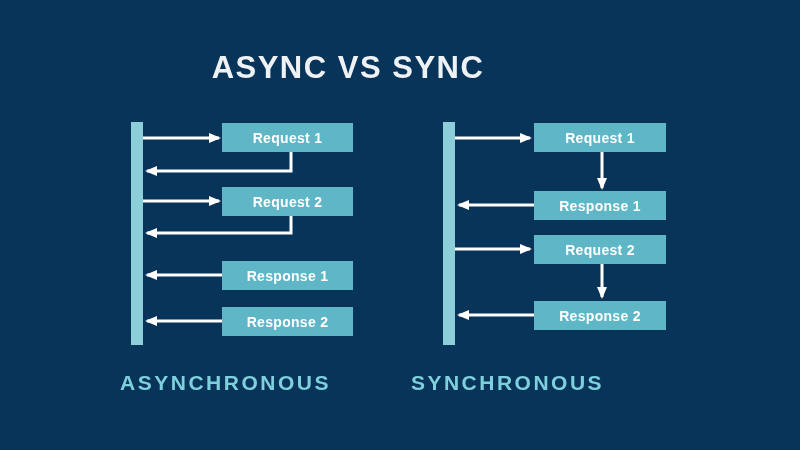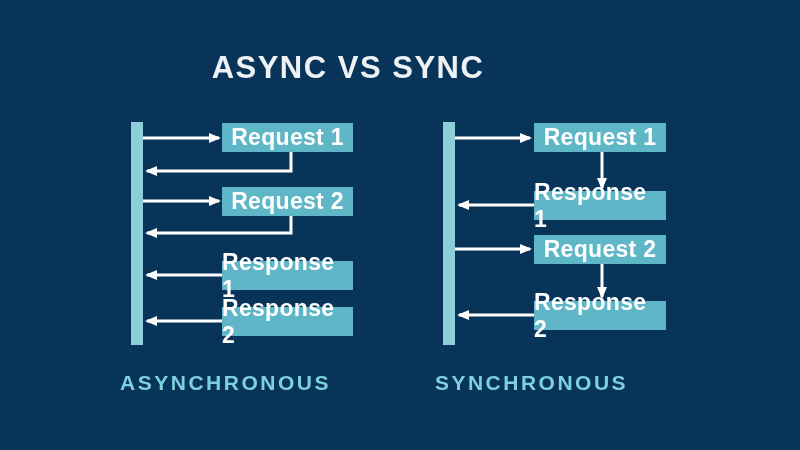--- a/index.html
+++ b/index.html
@@ -41,41 +41,41 @@
     background: #8ccfd9;
   }
   .lifeline.async { left: 131px; }
   .lifeline.sync  { left: 443px; }
   .node {
     position: absolute;
     width: 131px;
     height: 29px;
     background: #5fb6c7;
     color: #ffffff;
-    font-size: 23px;
+    font-size: 14px;
     font-weight: bold;
     letter-spacing: 0.3px;
     display: flex;
     align-items: center;
     justify-content: center;
   }
   .node.a { left: 222px; }
   .node.s { left: 534px; width: 132px; }
   .caption {
     position: absolute;
     top: 371px;
     width: 223px;
     text-align: center;
     font-size: 21px;
     font-weight: bold;
     letter-spacing: 2.5px;
     color: #7ed1dc;
   }
   .caption.async { left: 114px; }
-  .caption.sync  { left: 420px; }
+  .caption.sync  { left: 396px; }
 </style>
 </head>
 <body>
 
 <div class="stage">
 
   <div class="title">ASYNC VS SYNC</div>
 
   <svg class="arrows" viewBox="0 0 800 450" xmlns="http://www.w3.org/2000/svg">
     <defs>

